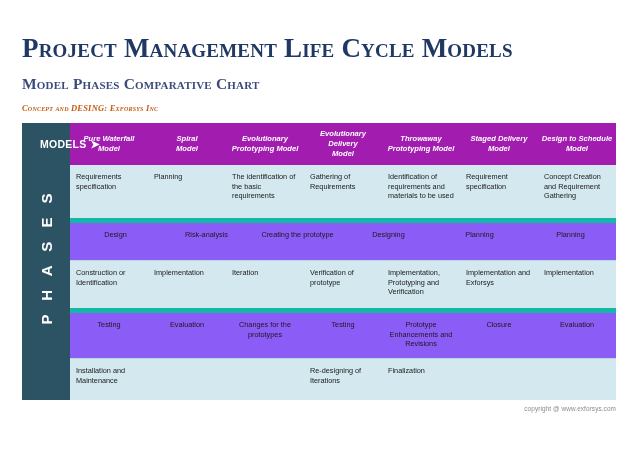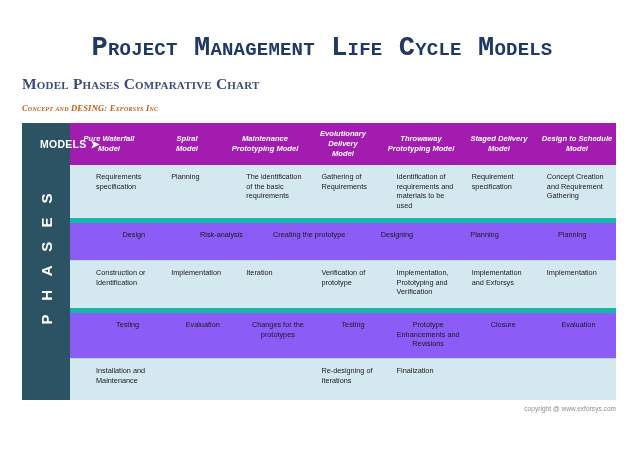--- a/index.html
+++ b/index.html
@@ -22,30 +22,29 @@
   }
 
   
   .titles {
     position: absolute;
     left: 22px;
     top: 33px;
     width: 600px;
   }
   .main-title {
-    font-family: Liberation Mono, monospace;
+    font-family: Liberation Serif, serif;
     font-variant: small-caps;
     font-weight: bold;
     font-size: 27px;
     line-height: 30px;
     color: #1f3864;
     letter-spacing: 0.2px;
     margin: 0;
     white-space: nowrap;
-    text-align: center;
   }
   .sub-title {
     font-family: "Liberation Serif", serif;
     font-variant: small-caps;
     font-weight: bold;
     font-size: 15.5px;
     line-height: 18px;
     color: #3b4b7a;
     margin: 12px 0 0 0;
     letter-spacing: 0.2px;
@@ -150,21 +149,20 @@
     box-sizing: border-box;
   }
   .body-rows {
     flex: 1 1 auto;
     display: flex;
     flex-direction: column;
   }
   .row {
     display: flex;
     box-sizing: border-box;
-    padding-left: 20px;
   }
   .row.shade {
     background: #d3e8ef;
   }
   .row.plain {
     background: #8b5cf6;
     border-top: 5px solid #14b8a6;
     border-bottom: 1px solid #bcd9e2;
     text-align: center;
   }
@@ -221,21 +219,21 @@
             </span>
           </div>
           <div class="head-cell">
             <span>
               <span>Spiral</span><br>
               <span>Model</span>
             </span>
           </div>
           <div class="head-cell">
             <span>
-              <span>Maintenance</span><br>
+              <span>Evolutionary</span><br>
               <span>Prototyping Model</span>
             </span>
           </div>
           <div class="head-cell">
             <span>
               <span>Evolutionary Delivery</span><br>
               <span>Model</span>
             </span>
           </div>
           <div class="head-cell">

